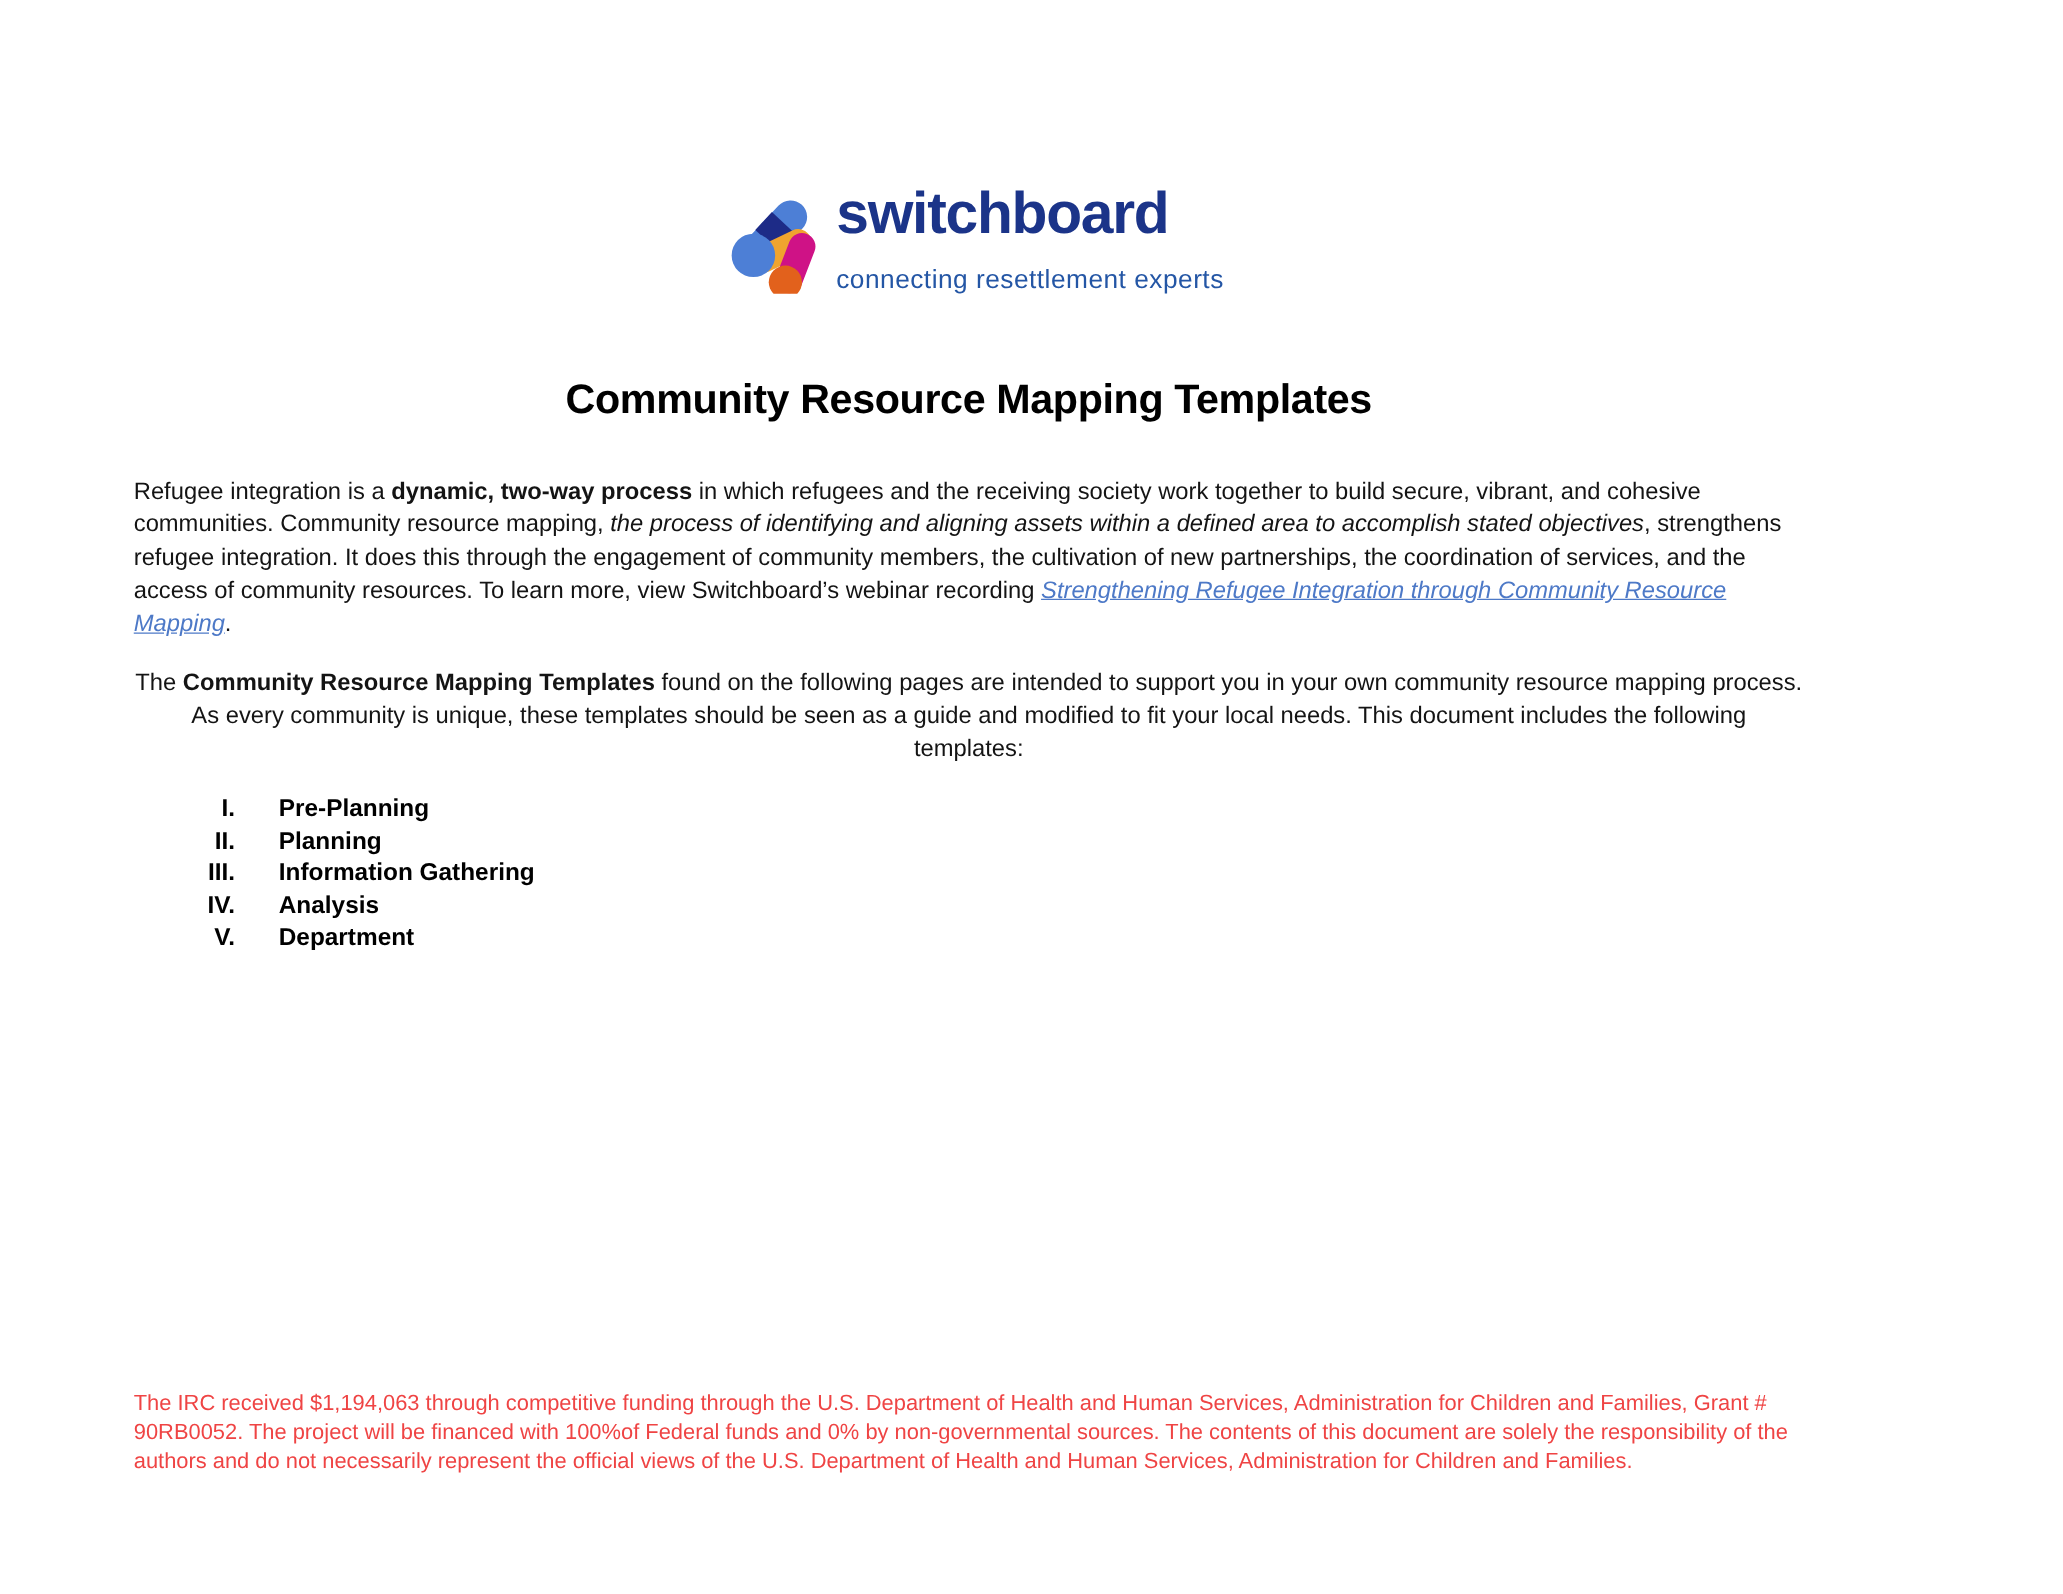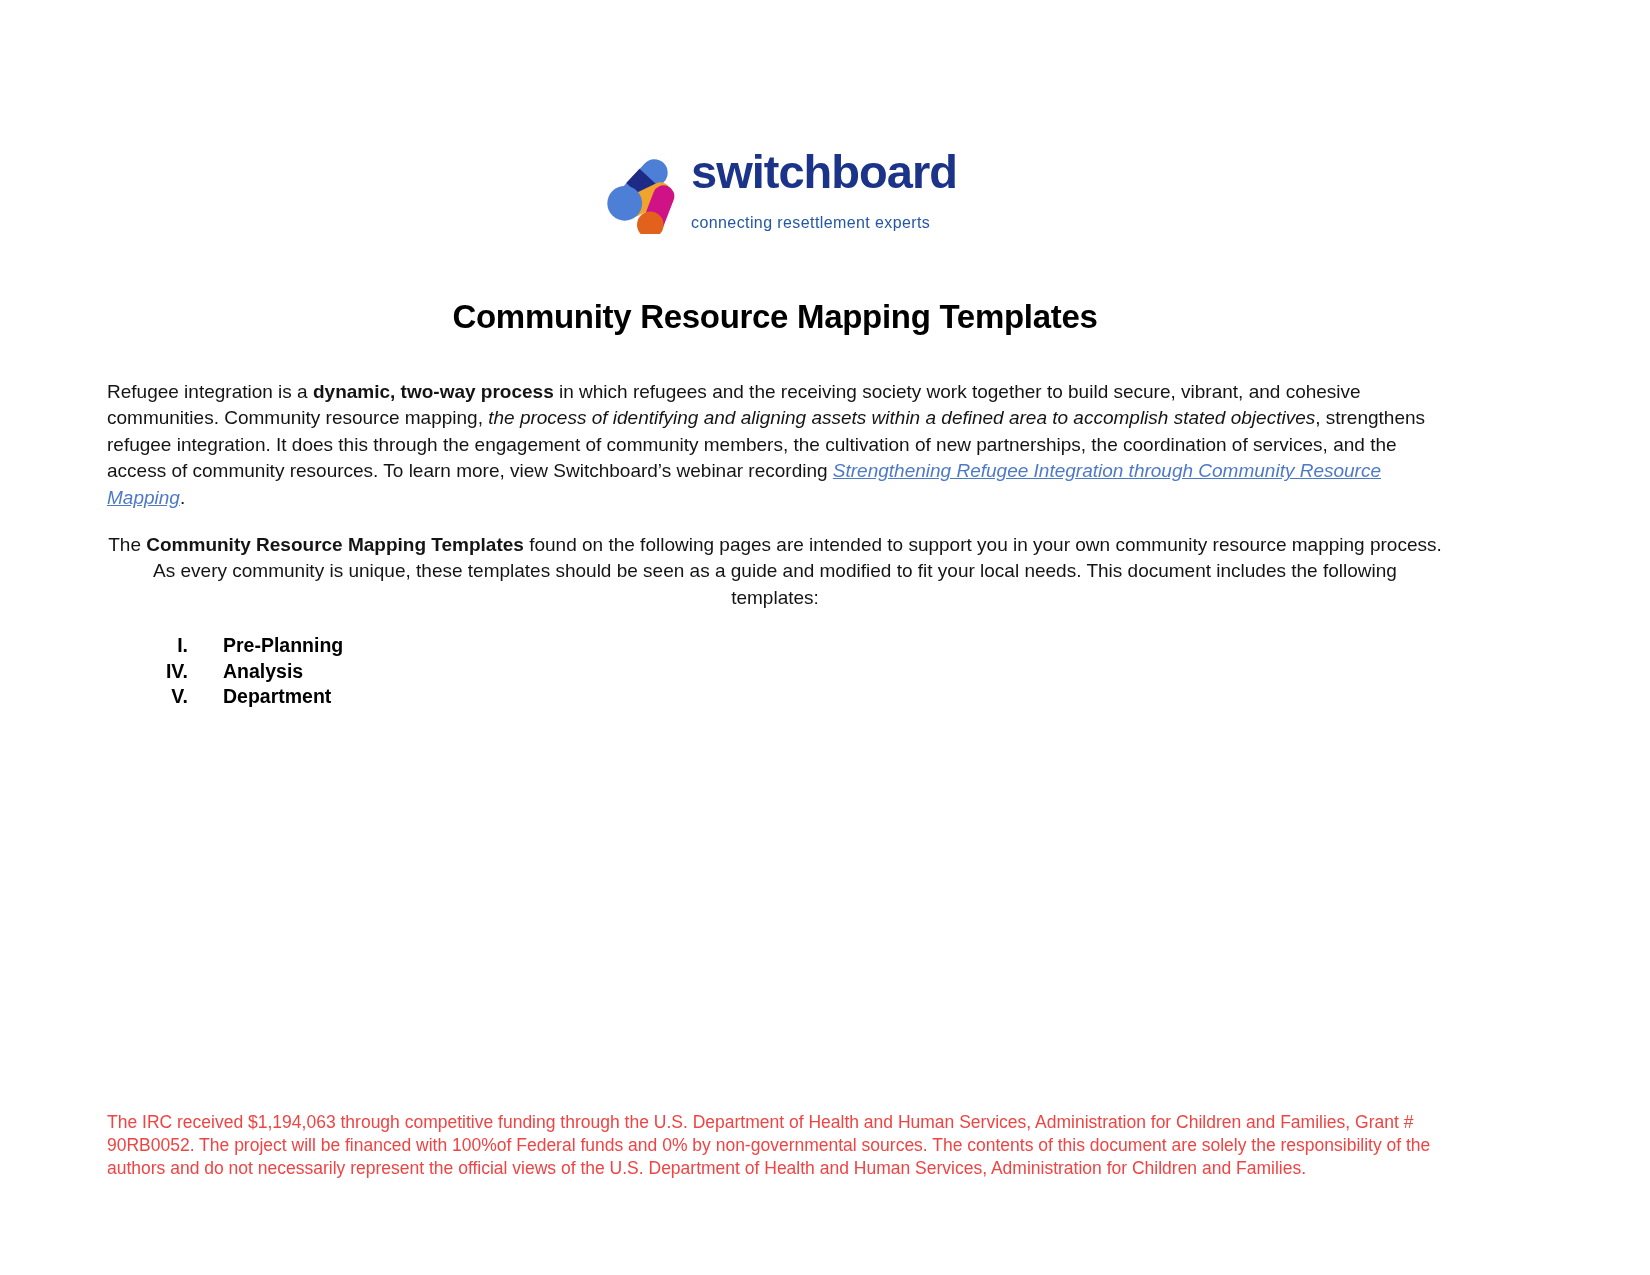--- a/index.html
+++ b/index.html
@@ -44,21 +44,21 @@
   }
   .logo-wordmark {
     font-size: 47px;
     font-weight: 700;
     letter-spacing: -1px;
     line-height: 1.0;
     color: #1b3489;
   }
   .logo-tagline {
     margin-top: 19px;
-    font-size: 16px;
+    font-size: 21px;
     letter-spacing: 0.4px;
     color: #2456a5;
   }
 
   
   .doc-title {
     margin: 63px 0 0 0;
     text-align: center;
     font-size: 33px;
     font-weight: 700;
@@ -145,20 +145,28 @@
     <p class="para para-1"><span>Refugee integration is a </span><span class="bold">dynamic, two-way process</span><span> in which refugees and the receiving society work together to build secure, vibrant, and cohesive communities. Community resource mapping, </span><span class="italic">the process of identifying and aligning assets within a defined area to accomplish stated objectives</span><span>, strengthens refugee integration. It does this through the engagement of community members, the cultivation of new partnerships, the coordination of services, and the access of community resources. To learn more, view Switchboard’s webinar recording </span><a class="doc-link" id="webinar-link" style="color: rgb(77, 121, 199);">Strengthening Refugee Integration through Community Resource Mapping</a><span>.</span></p>
 
     <p class="para para-2"><span>The </span><span class="bold">Community Resource Mapping Templates</span><span> found on the following pages are intended to support you in your own community resource mapping process. As every community is unique, these templates should be seen as a guide and modified to fit your local needs. This document includes the following templates:</span></p>
 
     <ol class="tpl-list">
       <li>
         <span class="numeral">I.</span>
         <span class="label">Pre-Planning</span>
       </li>
       <li>
+        <span class="numeral">II.</span>
+        <span class="label">Planning</span>
+      </li>
+      <li>
+        <span class="numeral">III.</span>
+        <span class="label">Information Gathering</span>
+      </li>
+      <li>
         <span class="numeral">IV.</span>
         <span class="label">Analysis</span>
       </li>
       <li>
         <span class="numeral">V.</span>
         <span class="label">Department</span>
       </li>
     </ol>
 
   </div>

